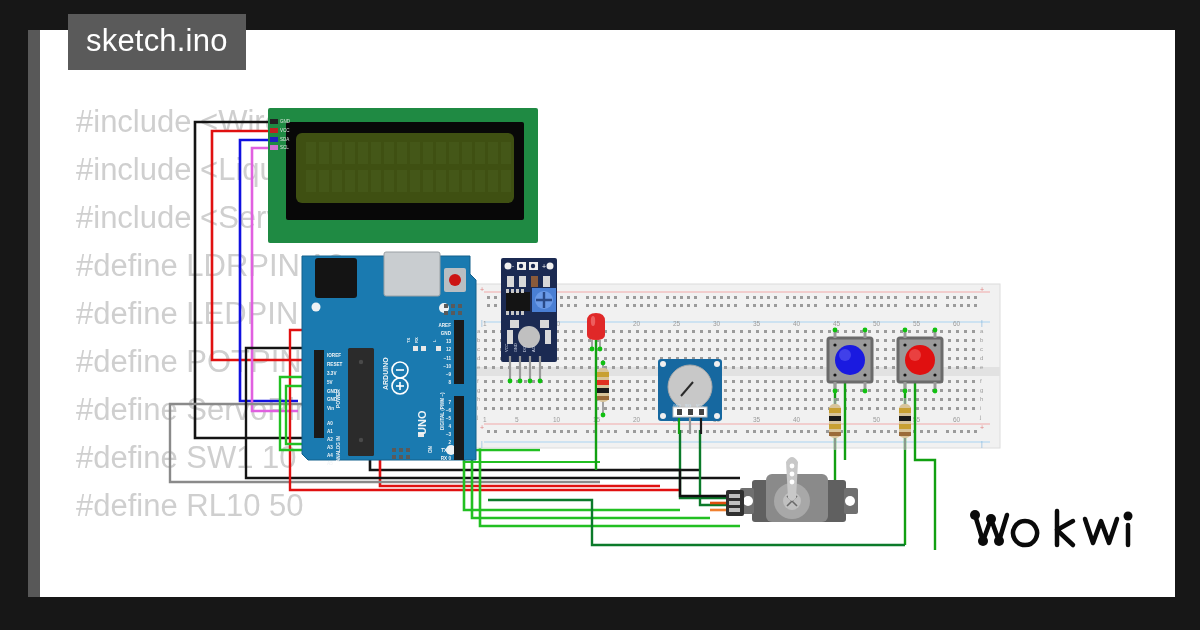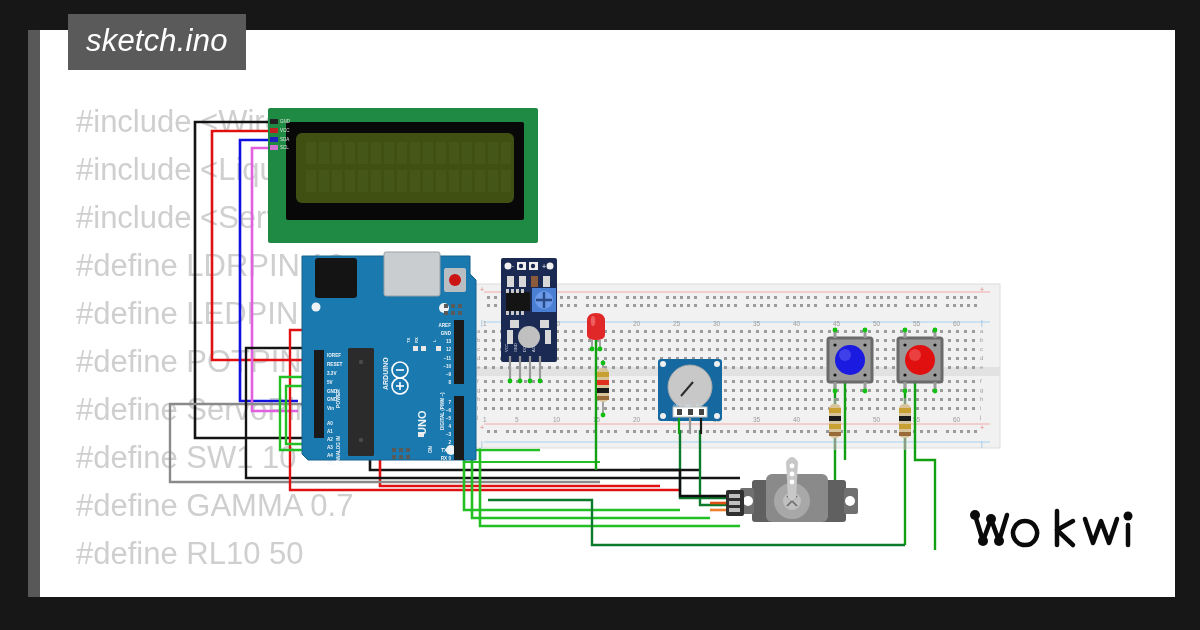--- a/index.html
+++ b/index.html
@@ -43,21 +43,20 @@
   #tab-chip{
     position:absolute; left:68px; top:14px;
     background:#5a5a5a;
     color:#ffffff;
     font-size:31px;
     line-height:54px;
     padding:0 18px;
     height:56px;
     z-index:60;
     letter-spacing:.2px;
-    font-style:italic;
   }
 
   
   #diagram{
     position:absolute; left:0; top:0; width:1135px; height:567px;
     z-index:20;
   }
   #diagram svg{ display:block; }
 
   
@@ -74,21 +73,20 @@
 
     <div id="code-layer">
       <div class="code-line">#include &lt;Wire.h&gt;</div>
       <div class="code-line">#include &lt;LiquidCrystal_I2C.h&gt;</div>
       <div class="code-line">#include &lt;Servo.h&gt;</div>
       <div class="code-line">#define LDRPIN A0</div>
       <div class="code-line">#define LEDPIN 5</div>
       <div class="code-line">#define POTPIN A1</div>
       <div class="code-line">#define ServoPin 9</div>
       <div class="code-line">#define SW1 10</div>
-      <div class="code-line">#define GAMMA 0.7</div>
       <div class="code-line">#define RL10 50</div>
     </div>
 
     <div id="diagram">
     <svg width="1135" height="567" viewBox="0 0 1135 567" xmlns="http://www.w3.org/2000/svg">
 
       <g fill="none" stroke-width="2.6">
 
         <path d="M228 92 L155 92 L155 408 L330 408 L330 440 L660 440" stroke="#141414" stroke-width="2.6"></path>
 

